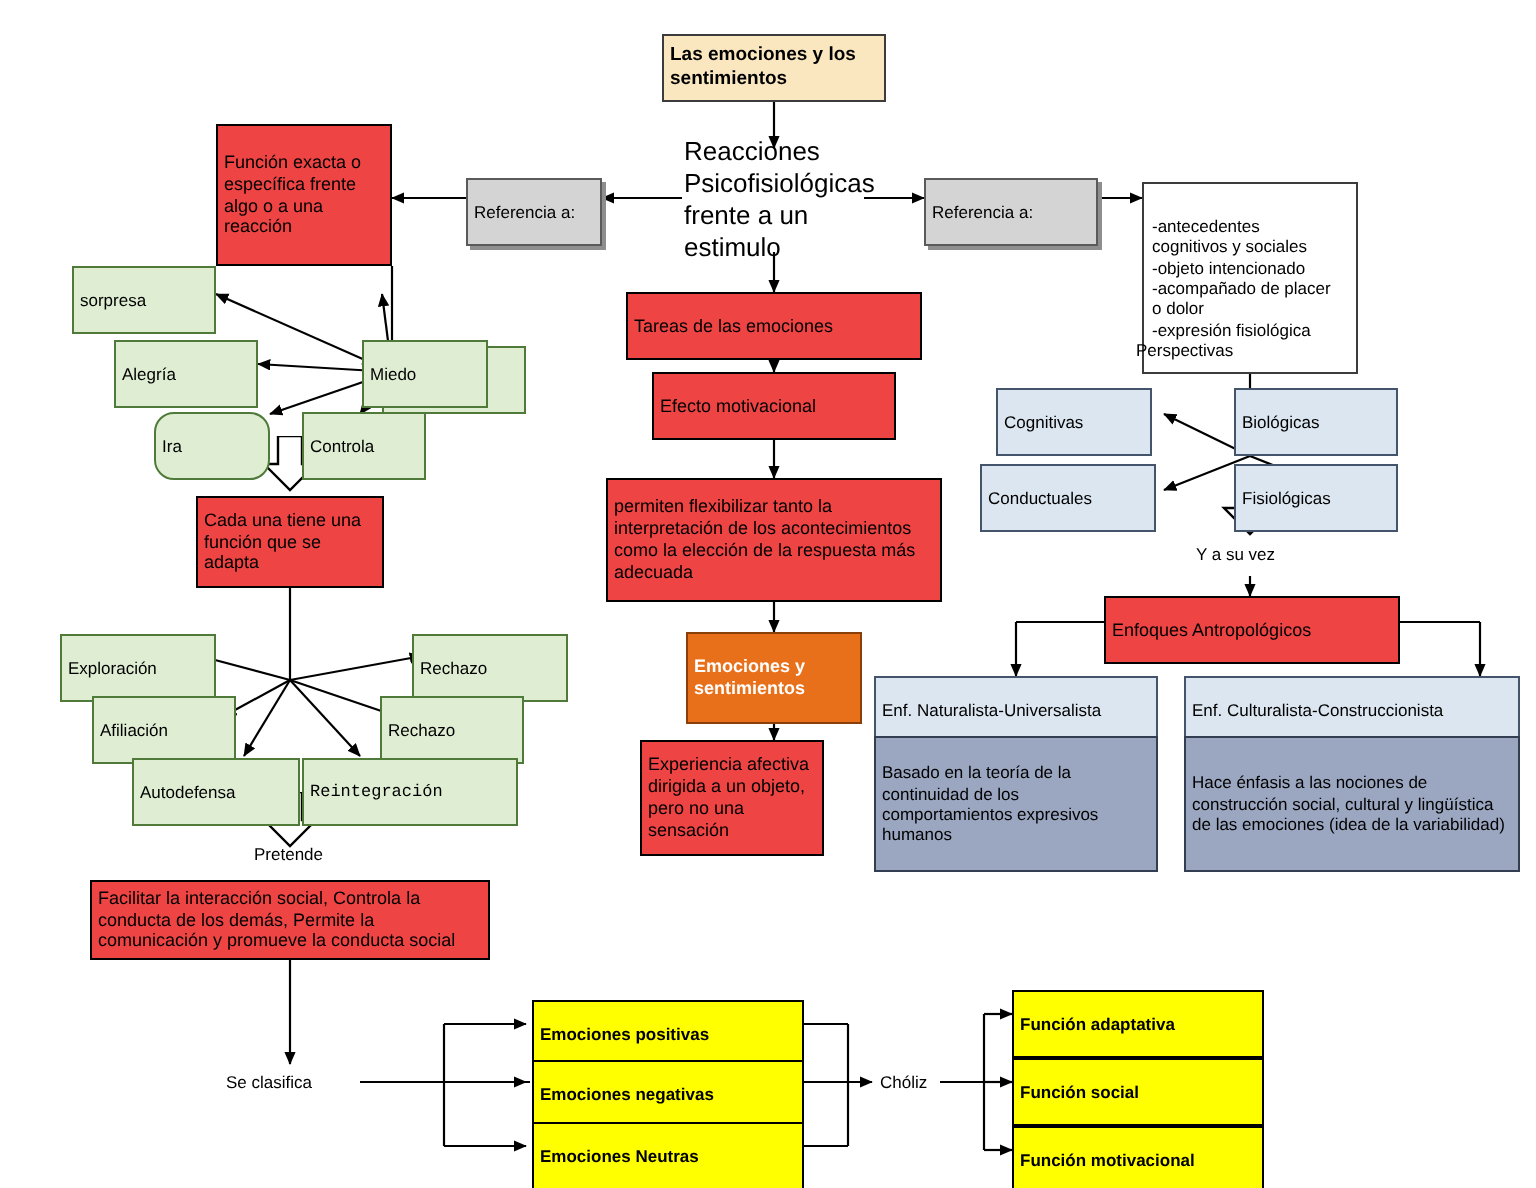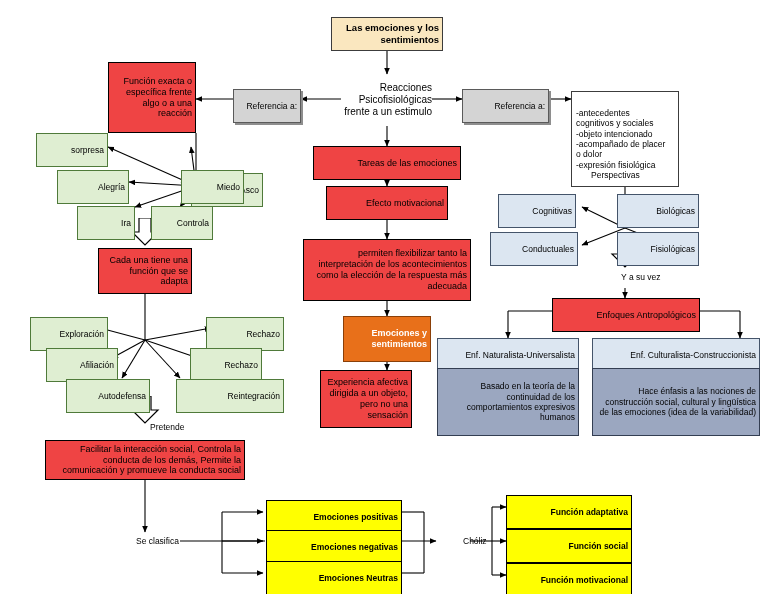--- a/index.html
+++ b/index.html
@@ -2,38 +2,38 @@
 <html><head>
 <meta charset="utf-8">
 <title>Mapa conceptual — Las emociones y los sentimientos</title>
 <style>
   html,body{margin:0;padding:0;background:#ffffff;}
   body{width:768px;height:594px;position:relative;overflow:hidden;
        font-family:"Liberation Sans","DejaVu Sans",sans-serif;color:#000;}
   #canvas{position:absolute;left:0;top:0;width:768px;height:594px;}
   svg.edges{position:absolute;left:0;top:0;width:768px;height:594px;pointer-events:none;}
   .node{position:absolute;box-sizing:border-box;display:flex;align-items:center;
-        justify-content:center;text-align:right;line-height:1.22;
+        justify-content:center;text-align:left;line-height:1.22;
         border:1px solid #000;background:#fff;padding:16px 3px;}
   .node span{display:block;width:100%;}
   .t-title{background:#fae7bf;border:1px solid #3c3c3c;font-weight:bold;font-size:9.5px;}
   .t-plain{background:#ef4444;border:1px solid #000;font-size:9px;}
-  .t-naked{border:none;background:transparent;font-size:10px;}
+  .t-naked{border:none;background:transparent;font-size:13px;}
   .t-ref{background:#d4d4d4;border:1px solid #5a5a5a;font-size:8.5px;
          box-shadow:2px 2px 0 #8e8e8e;}
   .t-green{background:#dfeed2;border:1px solid #4f7a3a;font-size:8.5px;}
   .t-orange{background:#e8701a;border:1px solid #8a3f08;color:#ffffff;
             font-weight:bold;font-size:9px;}
   .t-blue{background:#dce6f1;border:1px solid #44546a;font-size:8.5px;}
   .t-bluegray{background:#9ba7c0;border:1px solid #333e52;font-size:8.5px;}
   .t-yellow{background:#ffff00;border:1px solid #000000;font-weight:bold;font-size:8.5px;}
   .t-list{background:#ffffff;border:1px solid #3c3c3c;font-size:8.5px;
           justify-content:flex-start;text-align:left;padding:3px 4px;margin-top:42px;}
   .t-list span{text-align:left;}
-  .label{position:absolute;font-size:8.5px;white-space:nowrap;background:transparent;margin-left:23px;}
+  .label{position:absolute;font-size:8.5px;white-space:nowrap;background:transparent;}
   .blockarrow{position:absolute;}
 </style>
 </head>
 <body>
 
 <div id="canvas">
 
   <svg class="edges" viewBox="0 0 768 594" xmlns="http://www.w3.org/2000/svg">
     <defs>
       <marker id="ah" markerWidth="7" markerHeight="7" refX="5.6" refY="2.6" orient="auto" markerUnits="strokeWidth">
@@ -192,21 +192,21 @@
   </div>
   <div class="node t-green" style="left:191px;top:133px;width:72px;height:22px;margin-top:40px;">
     <span>Asco</span>
   </div>
   <div class="node t-green" style="left:57px;top:170px;width:72px;height:22px;">
     <span>Alegría</span>
   </div>
   <div class="node t-green" style="left:181px;top:170px;width:63px;height:22px;">
     <span>Miedo</span>
   </div>
-  <div class="node t-green" style="left:77px;top:206px;width:58px;height:22px;">
+  <div class="node t-green" style="left:77px;top:206px;width:58px;height:22px;border-radius:10px;">
     <span>Ira</span>
   </div>
   <div class="node t-green" style="left:151px;top:206px;width:62px;height:22px;">
     <span>Controla</span>
   </div>
 
   <div class="node t-plain" style="left:98px;top:248px;width:94px;height:46px;">
     <span>Cada una tiene una función que se adapta</span>
   </div>
 
@@ -218,21 +218,21 @@
   </div>
   <div class="node t-green" style="left:46px;top:348px;width:72px;height:22px;">
     <span>Afiliación</span>
   </div>
   <div class="node t-green" style="left:190px;top:348px;width:72px;height:22px;">
     <span>Rechazo</span>
   </div>
   <div class="node t-green" style="left:66px;top:379px;width:84px;height:22px;">
     <span>Autodefensa</span>
   </div>
-  <div class="node t-green" style="left:176px;top:379px;width:108px;height:22px;">
+  <div class="node t-green" style="left:151px;top:379px;width:108px;height:22px;font-family:Liberation Mono, monospace;">
     <span>Reintegración</span>
   </div>
 
   <div class="label" style="left:127px;top:422px;">Pretende</div>
 
   <div class="node t-plain" style="left:45px;top:440px;width:200px;height:40px;">
     <span>Facilitar la interacción social, Controla la conducta de los demás, Permite la comunicación y promueve la conducta social</span>
   </div>
 
   <div class="label" style="left:113px;top:536px;">Se clasifica</div>

